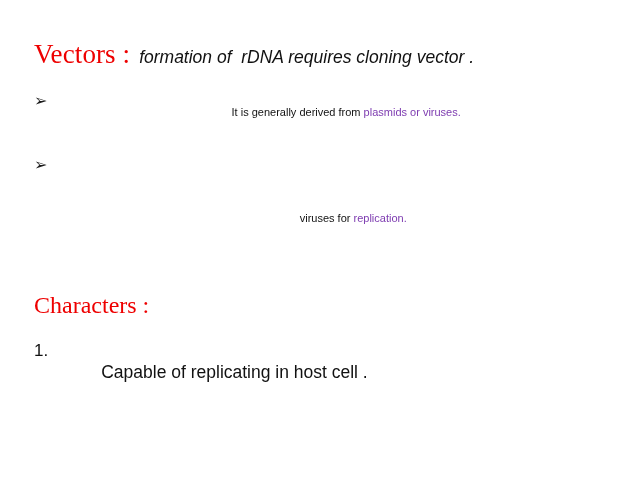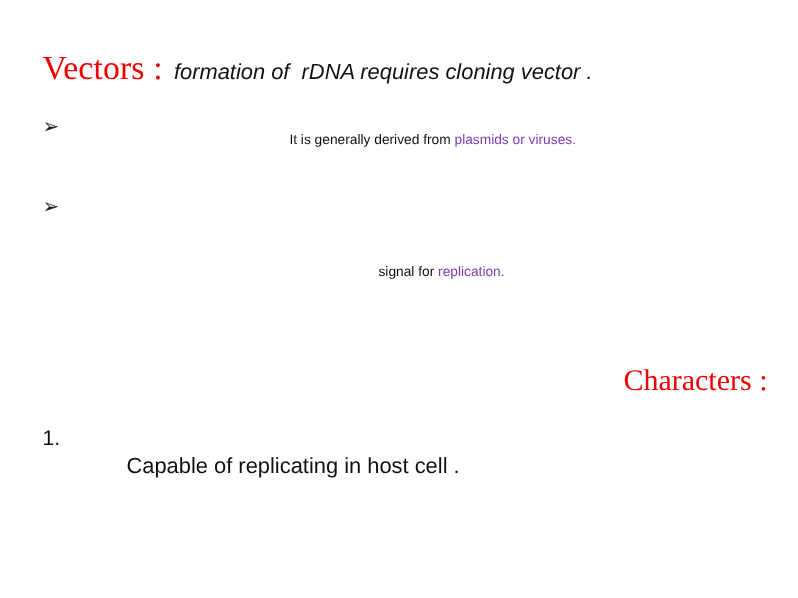--- a/index.html
+++ b/index.html
@@ -80,21 +80,20 @@
   }
 
   
   .section-heading {
     font-family: "Liberation Serif", "DejaVu Serif", serif;
     font-size: 24px;
     color: #ee0000;
     margin-top: 22px;
     line-height: 1.1;
     white-space: pre;
-    text-align: right;
   }
 
   
   .num-row {
     display: flex;
     align-items: baseline;
     margin-top: 20px;
     white-space: pre;
   }
   .num-marker {
@@ -129,21 +128,21 @@
     <span class="bullet-glyph">➢</span>
     <span class="bullet-text">
       <span class="plain">It is generally derived from </span><span class="accent">plasmids or viruses.</span>
     </span>
   </div>
 
   <div class="bullet-row">
     <span class="bullet-glyph">➢</span>
     <span class="bullet-text">
       <span class="cont">
-        <span class="plain">signal for </span><span class="accent">replication.</span>
+        <span class="plain">viruses for </span><span class="accent">replication.</span>
       </span>
     </span>
   </div>
 
   <div class="section-heading">Characters :</div>
 
   <div class="num-row">
     <span class="num-marker">1.</span>
     <span class="num-text">
       <span class="plain">Capable of replicating in host cell .</span><span class="accent"></span><span class="plain"></span>

